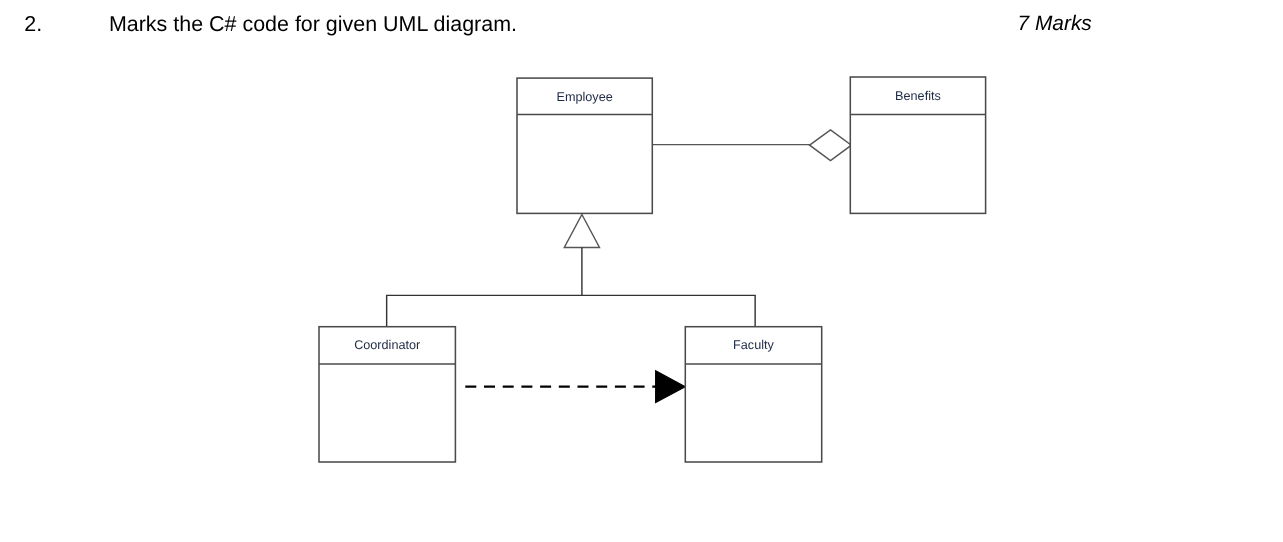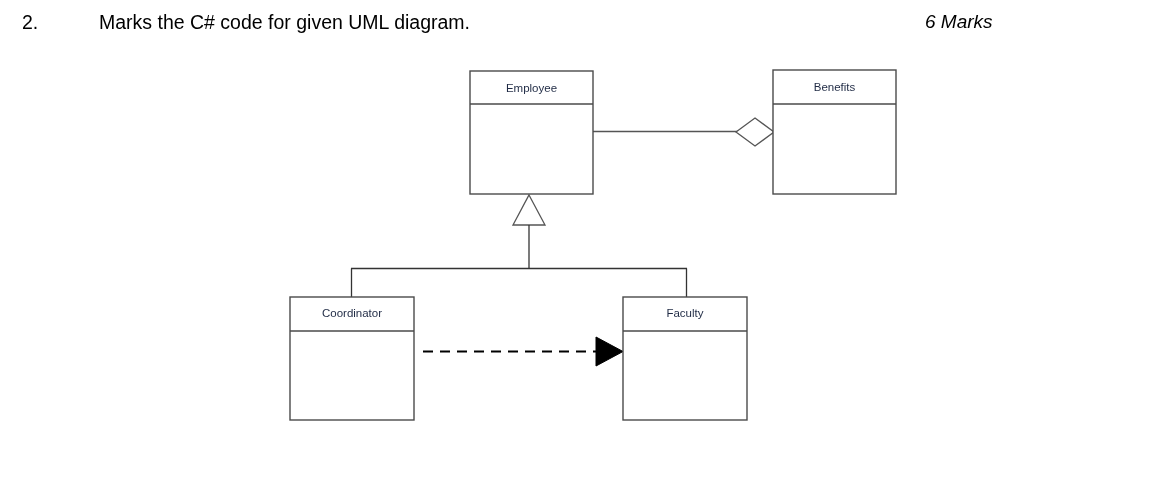--- a/index.html
+++ b/index.html
@@ -115,21 +115,21 @@
   }
 </style>
 </head>
 <body>
 
 <div class="page">
 
   <div class="question-row">
     <span class="q-number">2.</span>
     <span class="q-text">Marks the C# code for given UML diagram.</span>
-    <span class="q-marks">6 Marks</span>
+    <span class="q-marks">7 Marks</span>
   </div>
 
   <div class="diagram-wrap">
     <svg class="uml" viewBox="0 0 1166 493" xmlns="http://www.w3.org/2000/svg">
 
       <g>
         <line class="link-solid" x1="593" y1="131.5" x2="740" y2="131.5"></line>
         <polygon class="shape-hollow" points="736,132 755,118 774,132 755,146"></polygon>
       </g>
 

